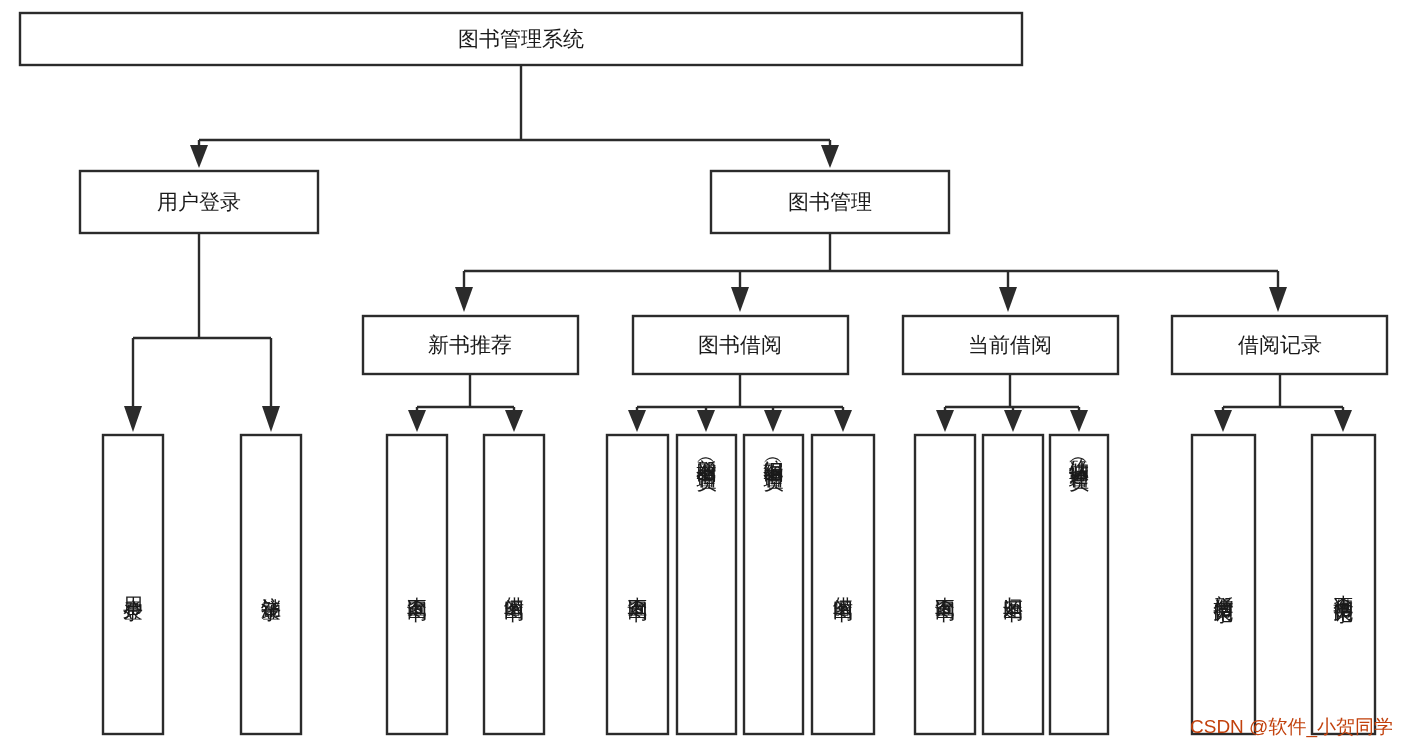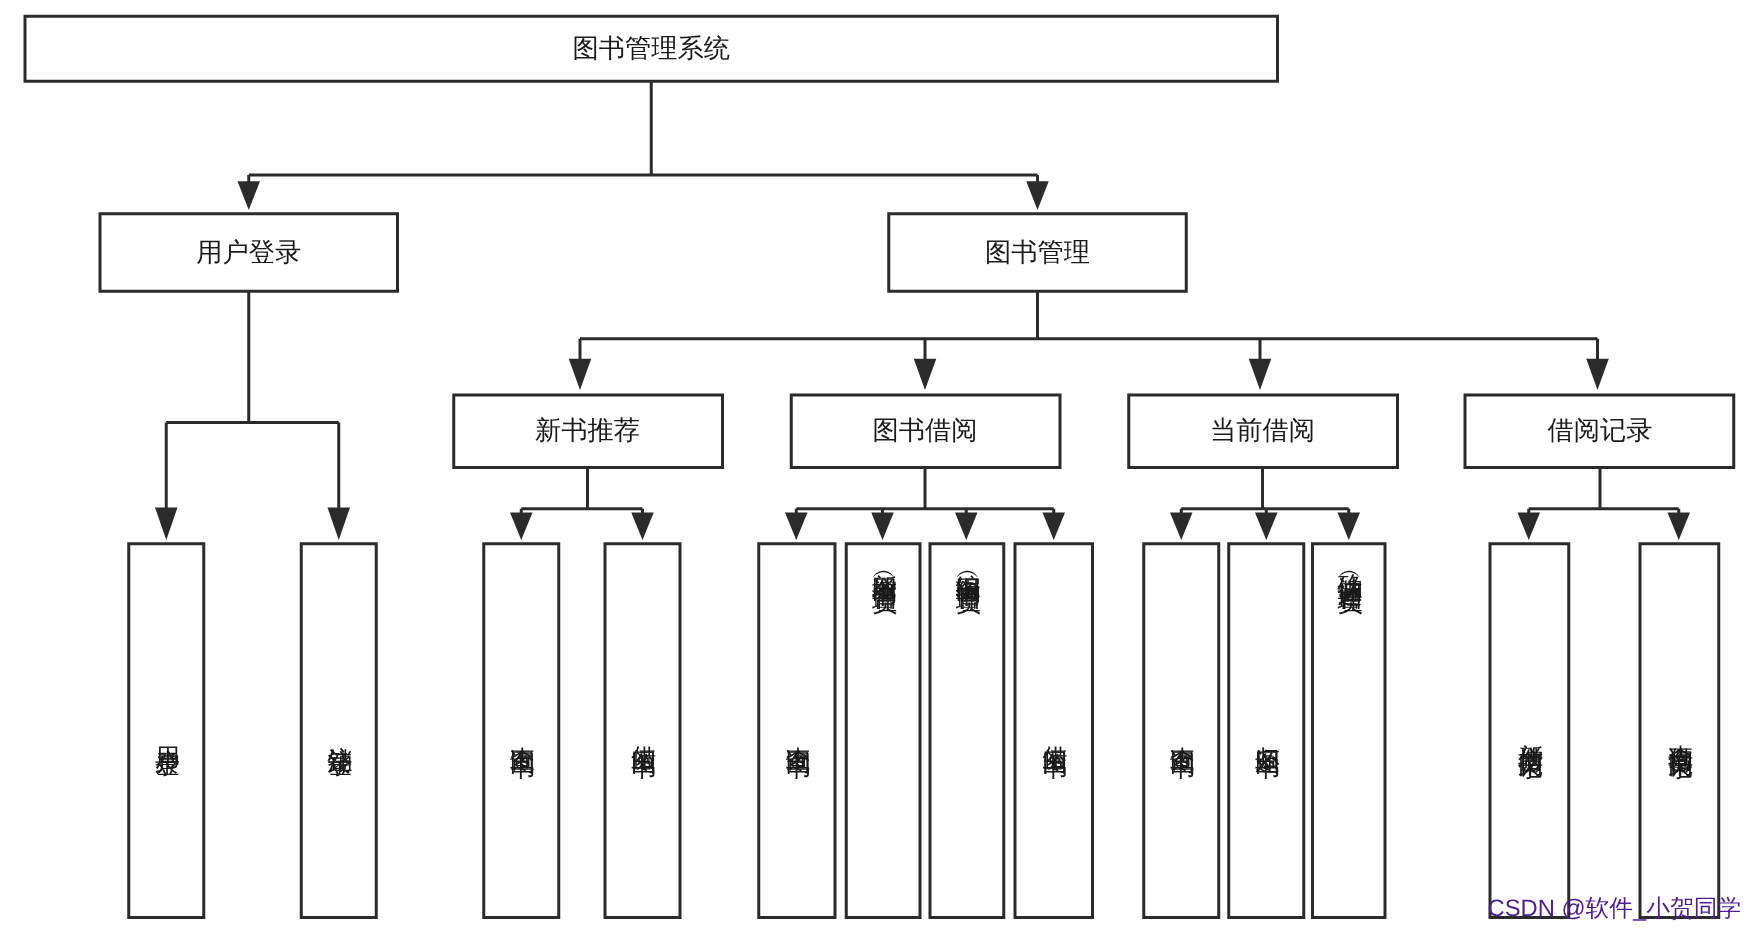--- a/index.html
+++ b/index.html
@@ -64,21 +64,21 @@
   .vlabel-wrap {
     position: absolute;
     display: flex;
     align-items: center;
     justify-content: center;
   }
   .watermark {
     position: absolute;
     font-family: "Liberation Sans", "DejaVu Sans", sans-serif;
     font-size: 19px;
-    color: #4c1d95;
+    color: #c2410c;
     white-space: nowrap;
     left: 1190px;
     top: 714px;
   }
 </style>
 </head>
 <body>
 
 <div id="diagram-root">
 

